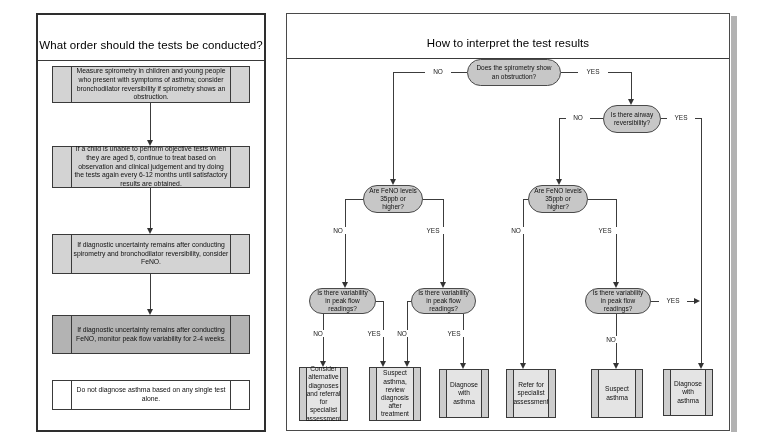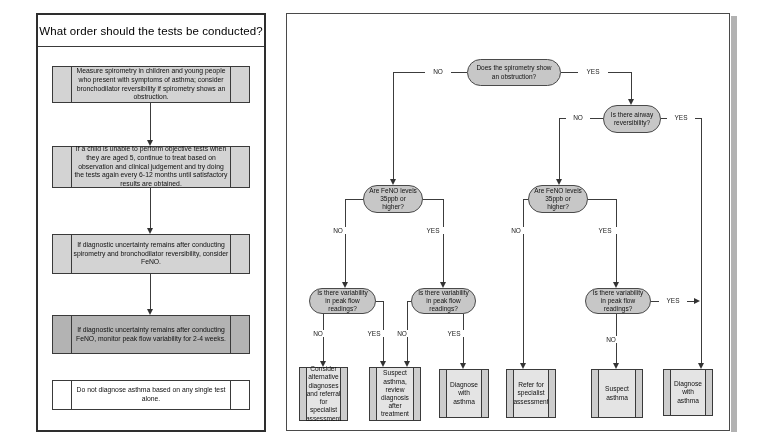--- a/index.html
+++ b/index.html
@@ -6,21 +6,21 @@
   .screen {
     position:relative; width:768px; height:441px; background:#ffffff;
     font-family:"Liberation Sans","DejaVu Sans",sans-serif; color:#1a1a1a;
     overflow:hidden;
   }
   .panel { position:absolute; background:#ffffff; }
   .panel-left  { left:36px;  top:13px; width:226px; height:415px; border:2px solid #2e2e2e; }
   .panel-right { left:286px; top:13px; width:442px; height:416px; border:1px solid #4a4a4a; }
   .panel-shadow { position:absolute; right:-8px; top:2px; width:6px; height:100%; background:#b2b2b2; }
   .panel-title {
-    position:absolute; left:0; right:0; top:0; height:31px;
+    position:absolute; left:0; right:0; top:14px; height:31px;
     border-bottom:1px solid #3a3a3a; display:flex; align-items:center; justify-content:center;
     font-size:11.5px; letter-spacing:0.1px; color:#000;
   }
   
   .pp { position:absolute; border:1px solid #3a3a3a; box-sizing:border-box;
         display:flex; align-items:center; justify-content:center; text-align:center; }
   .pp .bar { position:absolute; top:0; bottom:0; width:1px; background:#3a3a3a; }
   .pp .bar.l { left:18px; } .pp .bar.r { right:18px; }
   .pp .txt { padding:2px 20px; font-size:6.8px; line-height:1.3; color:#111; }
   .out { background:#e4e4e4; }
@@ -87,20 +87,21 @@
 
     <div class="pp" style="left:14px;top:365px;width:198px;height:30px;background:#ffffff;">
       <span class="bar l"></span>
       <span class="bar r"></span>
       <div class="txt">Do not diagnose asthma based on any single test alone.</div>
     </div>
   </div>
 
   <div class="panel panel-right">
     <div class="panel-shadow"></div>
+    <div class="panel-title" style="height:30px;">How to interpret the test results</div>
 
     <div class="decision" style="left:180px;top:45px;width:94px;height:27px;">
       <span>Does the spirometry show an obstruction?</span>
     </div>
     <div class="decision" style="left:316px;top:91px;width:58px;height:28px;">
       <span>Is there airway reversibility?</span>
     </div>
     <div class="decision" style="left:76px;top:171px;width:60px;height:28px;">
       <span>Are FeNO levels 35ppb or higher?</span>
     </div>

